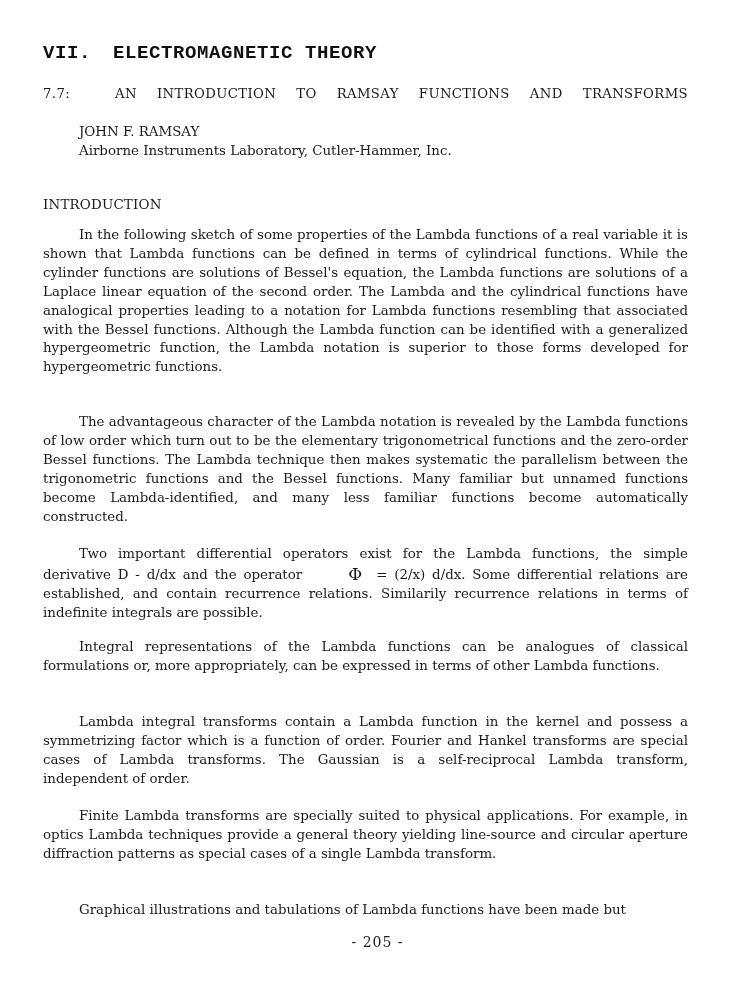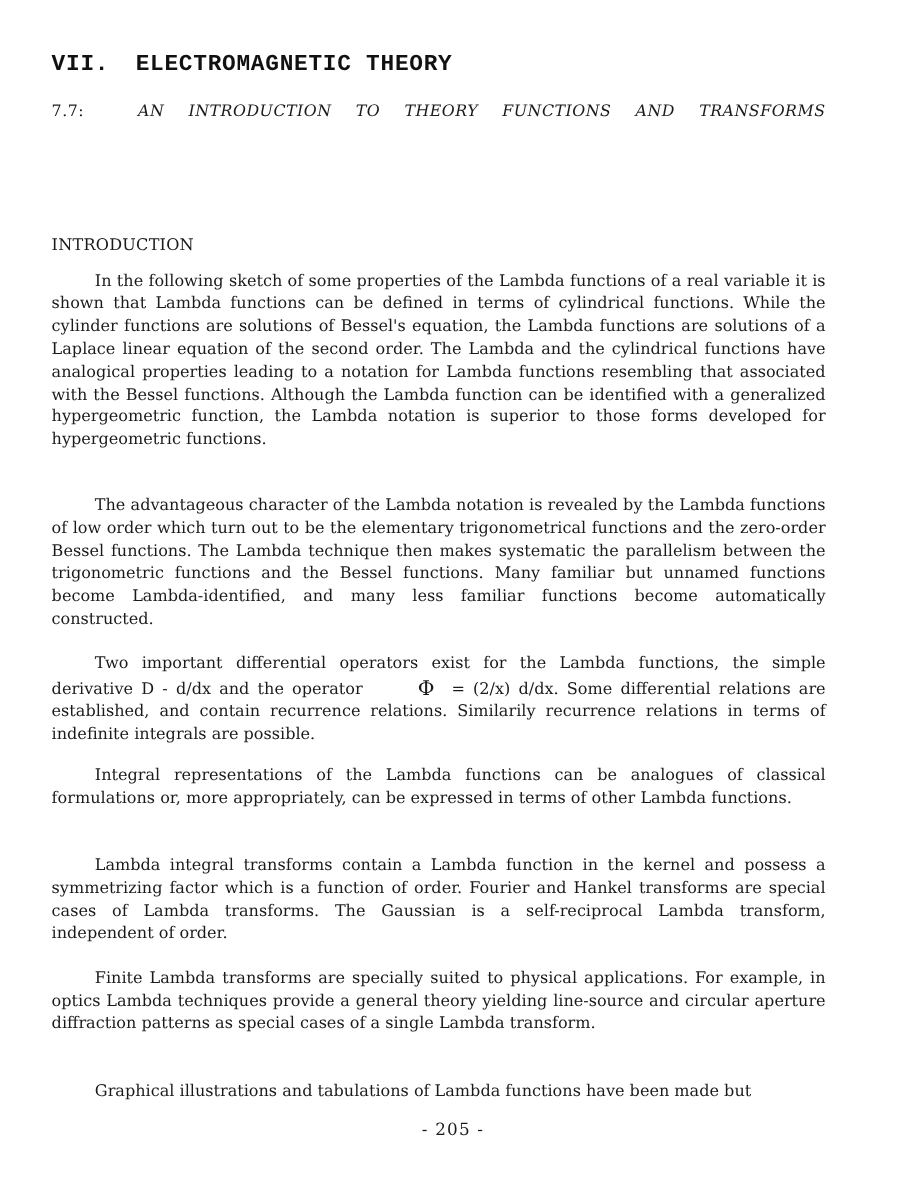--- a/index.html
+++ b/index.html
@@ -13,21 +13,21 @@
       font-family: Liberation Mono, monospace;
       font-weight: bold; font-size: 19px; letter-spacing: 0.6px; color: #111;
     }
     .chapter .num { margin-right: 10px; }
     .section {
       position: absolute; left: 43px; top: 86px; width: 645px;
       font-size: 13.2px; letter-spacing: 0.4px;
       display: flex; align-items: flex-start;
     }
     .section .num { width: 72px; }
-    .section .title { flex: 1; display: flex; justify-content: space-between; font-style: italic; }
+    .section .title { flex: 1; display: flex; justify-content: space-between; }
     .author {
       position: absolute; left: 79px; top: 122px;
       font-size: 13.4px; line-height: 19px;
     }
     .intro-head {
       position: absolute; left: 43px; top: 197px;
       font-size: 13.4px; letter-spacing: 0.2px;
     }
     .para {
       position: absolute; left: 43px; width: 645px;
@@ -59,28 +59,30 @@
   <span class="num">VII.</span>
   <span>ELECTROMAGNETIC THEORY</span>
 </div>
 
 <div class="section">
   <span class="num">7.7:</span>
   <span class="title">
     <span>AN</span>
     <span>INTRODUCTION</span>
     <span>TO</span>
-    <span>THEORY</span>
+    <span>RAMSAY</span>
     <span>FUNCTIONS</span>
     <span>AND</span>
     <span>TRANSFORMS</span>
   </span>
 </div>
 
 <div class="author">
+  <div>JOHN F. RAMSAY</div>
+  <div>Airborne Instruments Laboratory, Cutler-Hammer, Inc.</div>
 </div>
 
 <div class="intro-head">INTRODUCTION</div>
 
 <p class="para p1" style="margin:0">In the following sketch of some properties of the Lambda functions of a real variable it is shown that Lambda functions can be defined in terms of cylindrical functions. While the cylinder functions are solutions of Bessel's equation, the Lambda functions are solutions of a Laplace linear equation of the second order. The Lambda and the cylindrical functions have analogical properties leading to a notation for Lambda functions resembling that associated with the Bessel functions. Although the Lambda function can be identified with a generalized hypergeometric function, the Lambda notation is superior to those forms developed for hypergeo­metric functions.</p>
 <p class="para p2" style="margin:0">The advantageous character of the Lambda notation is revealed by the Lambda functions of low order which turn out to be the elementary trigonometrical functions and the zero-order Bessel functions. The Lambda technique then makes syste­matic the parallelism between the trigonometric functions and the Bessel functions. Many familiar but unnamed functions become Lambda-identified, and many less familiar functions become automatically constructed.</p>
 <p class="para p3" style="margin:0"><span>Two important differential operators exist for the Lambda functions, the simple derivative D - d/dx and the operator</span><span class="op-glyph">Φ</span><span>= (2/x) d/dx. Some differential re­lations are established, and contain recurrence relations. Similarily recurrence relations in terms of indefinite integrals are possible.</span></p>
 <p class="para p4" style="margin:0">Integral representations of the Lambda functions can be analogues of classical formulations or, more appropriately, can be expressed in terms of other Lambda functions.</p>
 <p class="para p5" style="margin:0">Lambda integral transforms contain a Lambda function in the kernel and possess a symmetrizing factor which is a function of order. Fourier and Hankel transforms are special cases of Lambda transforms. The Gaussian is a self-reciprocal Lambda transform, independent of order.</p>
 <p class="para p6" style="margin:0">Finite Lambda transforms are specially suited to physical applications. For example, in optics Lambda techniques provide a general theory yielding line-source and circular aperture diffraction patterns as special cases of a single Lambda transform.</p>

